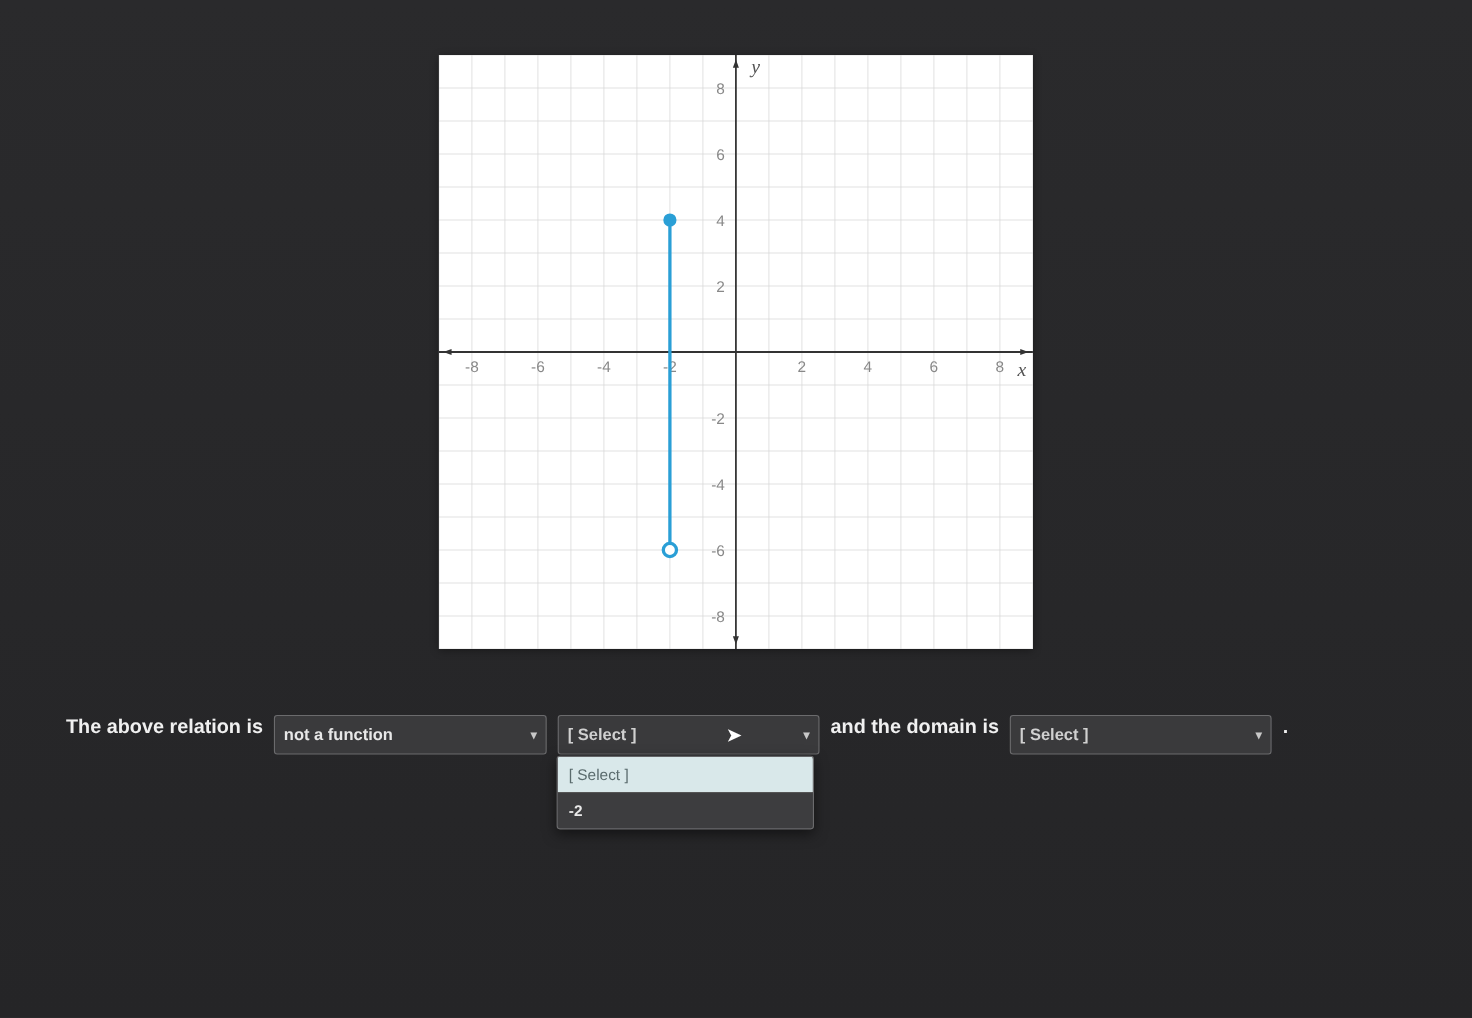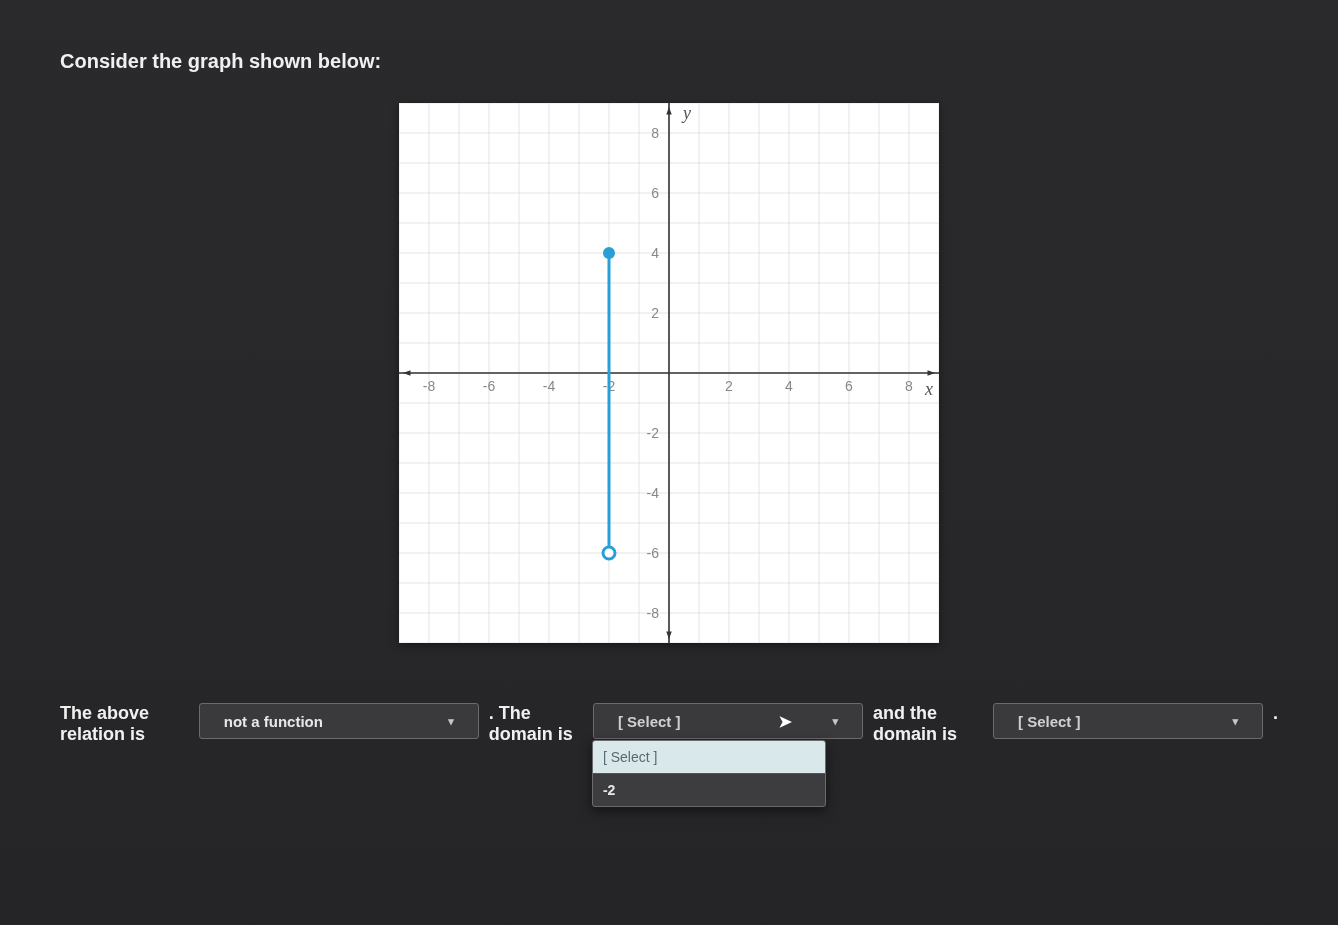--- a/index.html
+++ b/index.html
@@ -45,21 +45,21 @@
   }
   .sel{
     display:inline-flex;
     align-items:center;
     justify-content:space-between;
     min-width:230px;
     height:34px;
     background:#3a3a3c;
     border:1px solid #6b6b6d;
     border-radius:3px;
-    padding:0 24px;
+    padding:0 8px;
     color:#e8e8e8;
     font-size:15px;
     font-weight:bold;
     cursor:pointer;
     position:relative;
   }
   .sel.placeholder{color:#d0d0d0;}
   .chev{
     font-size:11px;color:#c8c8c8;margin-left:8px;
   }
@@ -95,21 +95,20 @@
   }
   
   .tick-lbl{font:14px Arial;fill:#888;}
   .axis-lbl{font:italic 18px Georgia,serif;fill:#555;}
 </style>
 </head>
 <body>
 
 <div class="page">
 
-  <div class="prompt">Consider the graph shown below:</div>
 
   <div class="chart-wrap">
     <div class="chart-box">
       <svg id="chart-svg" width="540" height="540" viewBox="0 0 540 540">
           <rect x="0" y="0" width="540" height="540" fill="#fff"></rect>
           <line x1="0" y1="0" x2="0" y2="540" stroke="#d8d8d8" stroke-width="0.7"></line>
           <line x1="30" y1="0" x2="30" y2="540" stroke="#d8d8d8" stroke-width="0.7"></line>
           <line x1="60" y1="0" x2="60" y2="540" stroke="#d8d8d8" stroke-width="0.7"></line>
           <line x1="90" y1="0" x2="90" y2="540" stroke="#d8d8d8" stroke-width="0.7"></line>
           <line x1="120" y1="0" x2="120" y2="540" stroke="#d8d8d8" stroke-width="0.7"></line>
@@ -178,21 +177,20 @@
   </div>
 
   <div class="answers">
     <span>The above relation is</span>
 
     <span class="sel">
       <span>not a function</span>
       <span class="chev">▾</span>
     </span>
 
-    <span>. The domain is</span>
 
     <span class="sel placeholder" style="min-width:220px;">
       <span>[ Select ]</span>
       <span class="cursor-icon">➤</span>
       <span class="chev">▾</span>
 
       <div class="dropdown">
         <div class="opt header">[ Select ]</div>
         <div class="opt">-2</div>
       </div>

